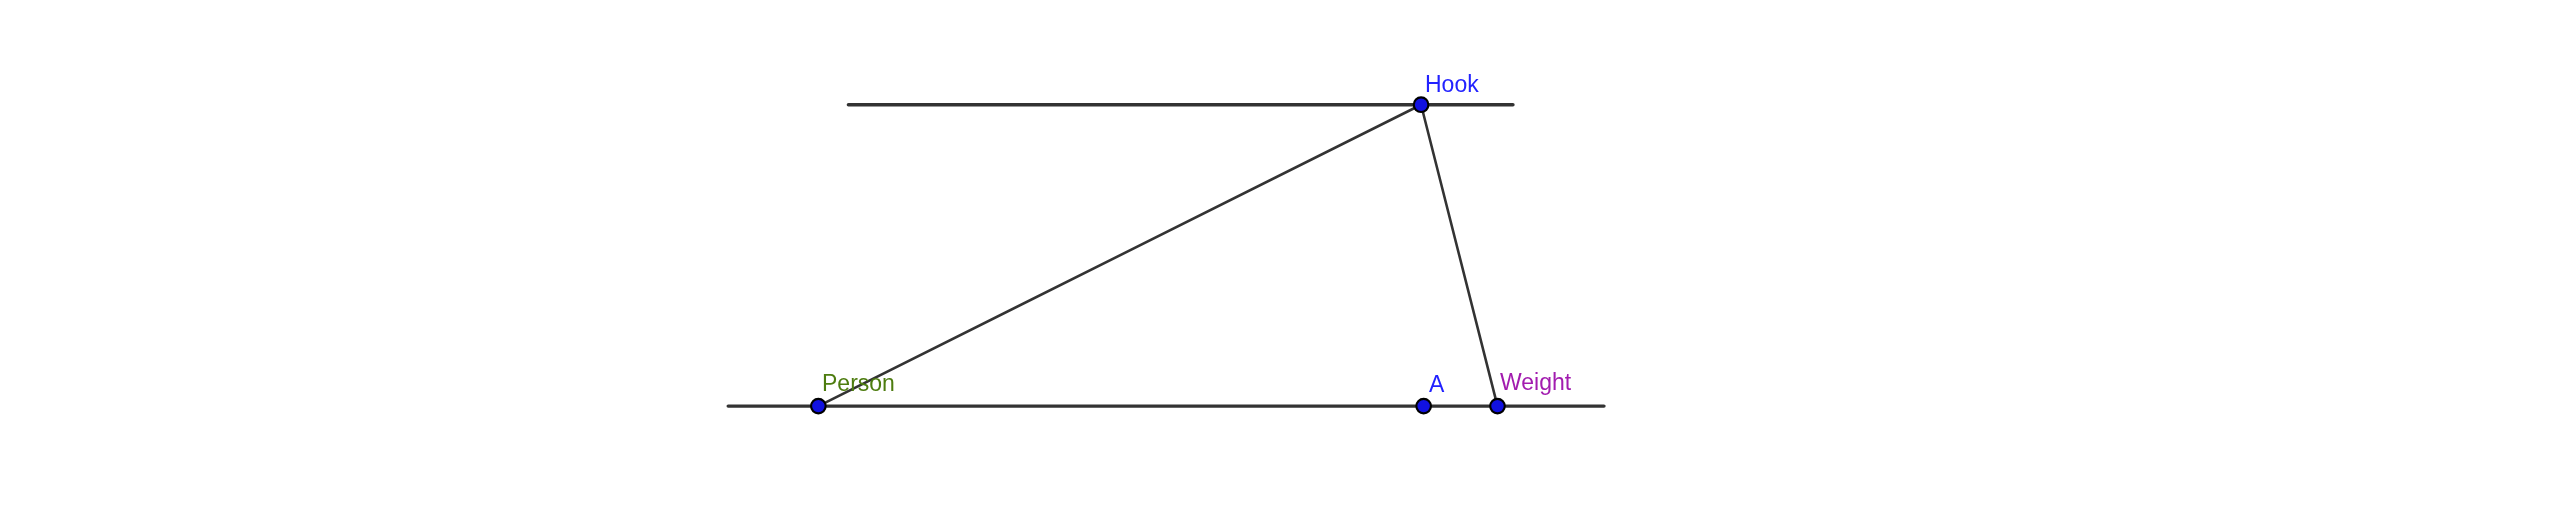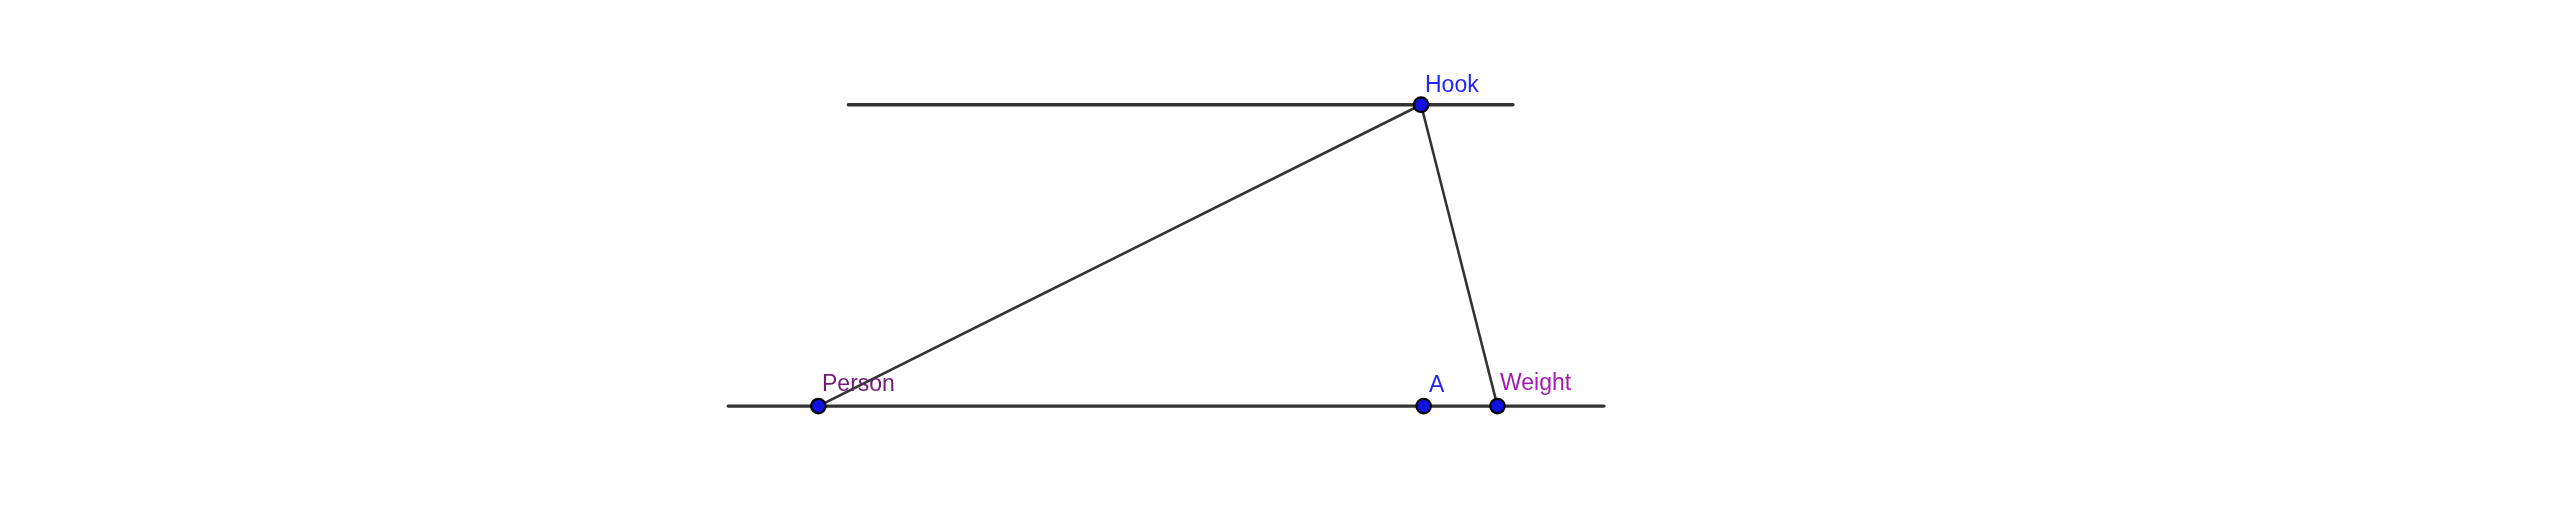--- a/index.html
+++ b/index.html
@@ -37,17 +37,17 @@
       <line x1="988" y1="122" x2="1762" y2="122" stroke="#333333" stroke-width="4" stroke-linecap="round"></line>
       <line x1="848" y1="473" x2="1868" y2="473" stroke="#333333" stroke-width="4" stroke-linecap="round"></line>
       <line x1="953" y1="473" x2="1655" y2="122" stroke="#333333" stroke-width="3" stroke-linecap="round"></line>
       <line x1="1655" y1="122" x2="1744" y2="473" stroke="#333333" stroke-width="3" stroke-linecap="round"></line>
       <circle cx="1655" cy="122" r="8.5" fill="#1111e0" stroke="#000000" stroke-width="2.5"></circle>
       <circle cx="953" cy="473" r="8.5" fill="#1111e0" stroke="#000000" stroke-width="2.5"></circle>
       <circle cx="1658" cy="473" r="8.5" fill="#1111e0" stroke="#000000" stroke-width="2.5"></circle>
       <circle cx="1744" cy="473" r="8.5" fill="#1111e0" stroke="#000000" stroke-width="2.5"></circle>
     </svg>
   <span class="pt-label" style="left: 1425px; top: 73px; color: rgb(34, 34, 255);">Hook</span>
-  <span class="pt-label" style="left: 822px; top: 372px; color: #701a75;">Person</span>
+  <span class="pt-label" style="left: 822px; top: 372px; color: #4d7c0f;">Person</span>
   <span class="pt-label" style="left: 1429px; top: 373px; color: rgb(34, 34, 255);">A</span>
   <span class="pt-label" style="left: 1500px; top: 371px; color: #a21caf;">Weight</span>
 </div>
 
 
 </body></html>

